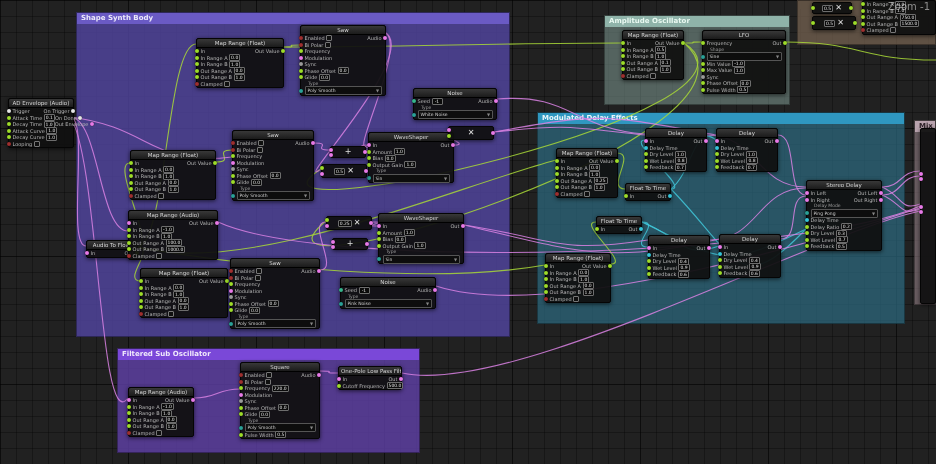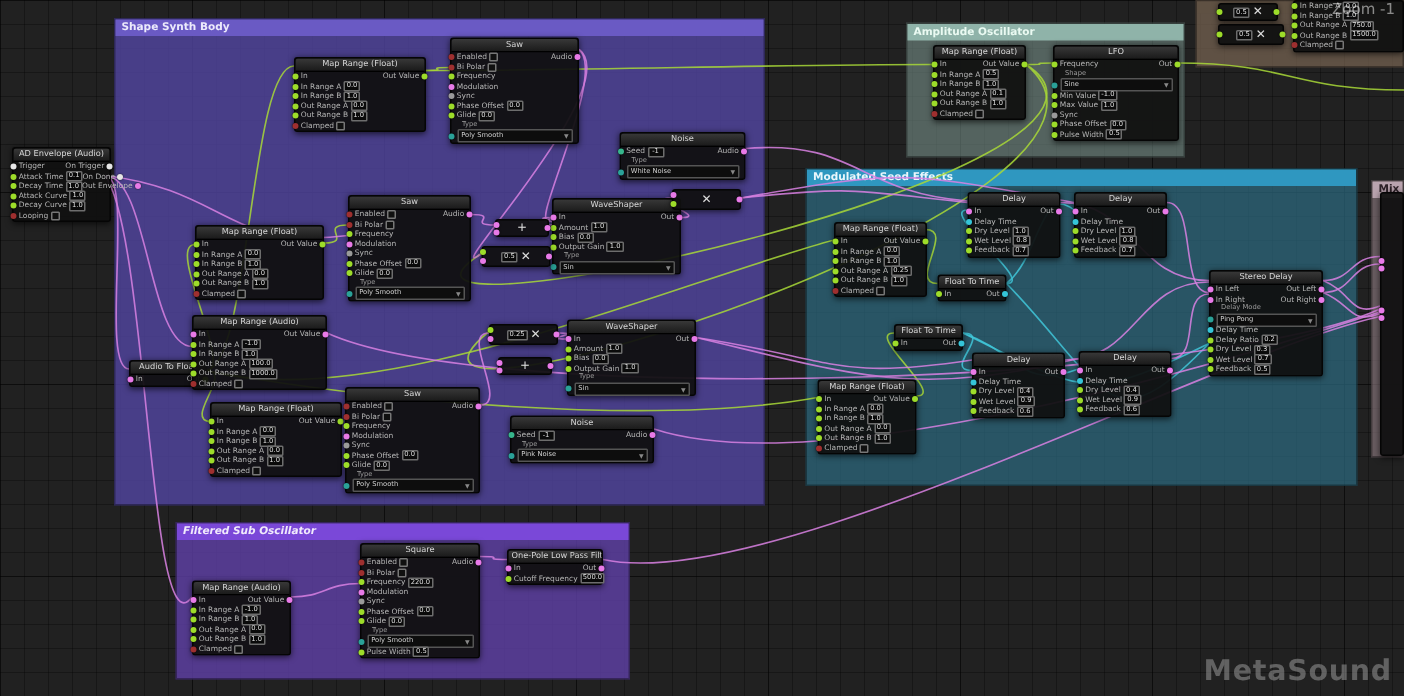--- a/index.html
+++ b/index.html
@@ -70,24 +70,24 @@
 
 <div id="canvas">
   <div id="comments-layer" class="layer">
       <div class="comment" style="left: 76px; top: 12px; width: 434px; height: 325px; background: rgba(79, 67, 154, 0.85);">
         <div class="comment-header" style="background: rgb(106, 90, 196); color: rgb(236, 234, 252);">Shape Synth Body</div>
       </div>
       <div class="comment" style="left: 604px; top: 15px; width: 186px; height: 90px; background: rgba(128, 154, 148, 0.55);">
         <div class="comment-header" style="background: rgb(143, 179, 169); color: rgb(234, 250, 242);">Amplitude Oscillator</div>
       </div>
       <div class="comment" style="left: 537px; top: 112px; width: 368px; height: 212px; background: rgba(44, 106, 128, 0.72);">
-        <div class="comment-header" style="background: rgb(47, 151, 192); color: rgb(234, 247, 252);">Modulated Seed Effects</div>
+        <div class="comment-header" style="background: rgb(47, 151, 192); color: rgb(234, 247, 252);">Modulated Delay Effects</div>
       </div>
       <div class="comment" style="left: 117px; top: 348px; width: 303px; height: 105px; background: rgba(92, 62, 160, 0.85);">
-        <div class="comment-header" style="background: rgb(122, 72, 216); color: rgb(240, 233, 252); font-style: italic;">Filtered Sub Oscillator</div>
+        <div class="comment-header" style="background: rgb(122, 72, 216); color: rgb(240, 233, 252);">Filtered Sub Oscillator</div>
       </div>
       <div class="comment" style="left: 914px; top: 120px; width: 22px; height: 185px; background: rgba(164, 142, 150, 0.55);">
         <div class="comment-header" style="background: rgb(185, 163, 174); color: rgb(46, 34, 40);">Mix</div>
       </div>
       <div class="comment" style="left: 797px; top: 0px; width: 139px; height: 45px; background: rgba(116, 98, 80, 0.75);">
         <div class="comment-header" style="background: rgb(95, 81, 67); color: rgb(239, 232, 223); height: 8px;"></div>
       </div>
     </div>
   <svg id="wires-layer" class="layer" width="936" height="464" viewBox="0 0 936 464">
       <path d="M 137 247 C 166.5 247, 166.5 44, 196 44" fill="none" stroke="#a8d837" stroke-width="1.1" stroke-opacity="0.85"></path>
@@ -1411,15 +1411,14 @@
       </div>
       <div class="node" style="left: 920px; top: 128px; width: 16px; height: 176px;">
         <span class="pin edge-pin" style="background: rgb(232, 122, 232); top: 43px;"></span>
         <span class="pin edge-pin" style="background: rgb(232, 122, 232); top: 48px;"></span>
         <span class="pin edge-pin" style="background: rgb(232, 122, 232); top: 76px;"></span>
         <span class="pin edge-pin" style="background: rgb(232, 122, 232); top: 81px;"></span>
       </div>
     </div>
   <div id="overlay-layer" class="layer">
     <div id="zoom-indicator">Zoom -1</div>
-    <div id="watermark">MetaSound</div>
   </div>
 </div>
 
 </body></html>

